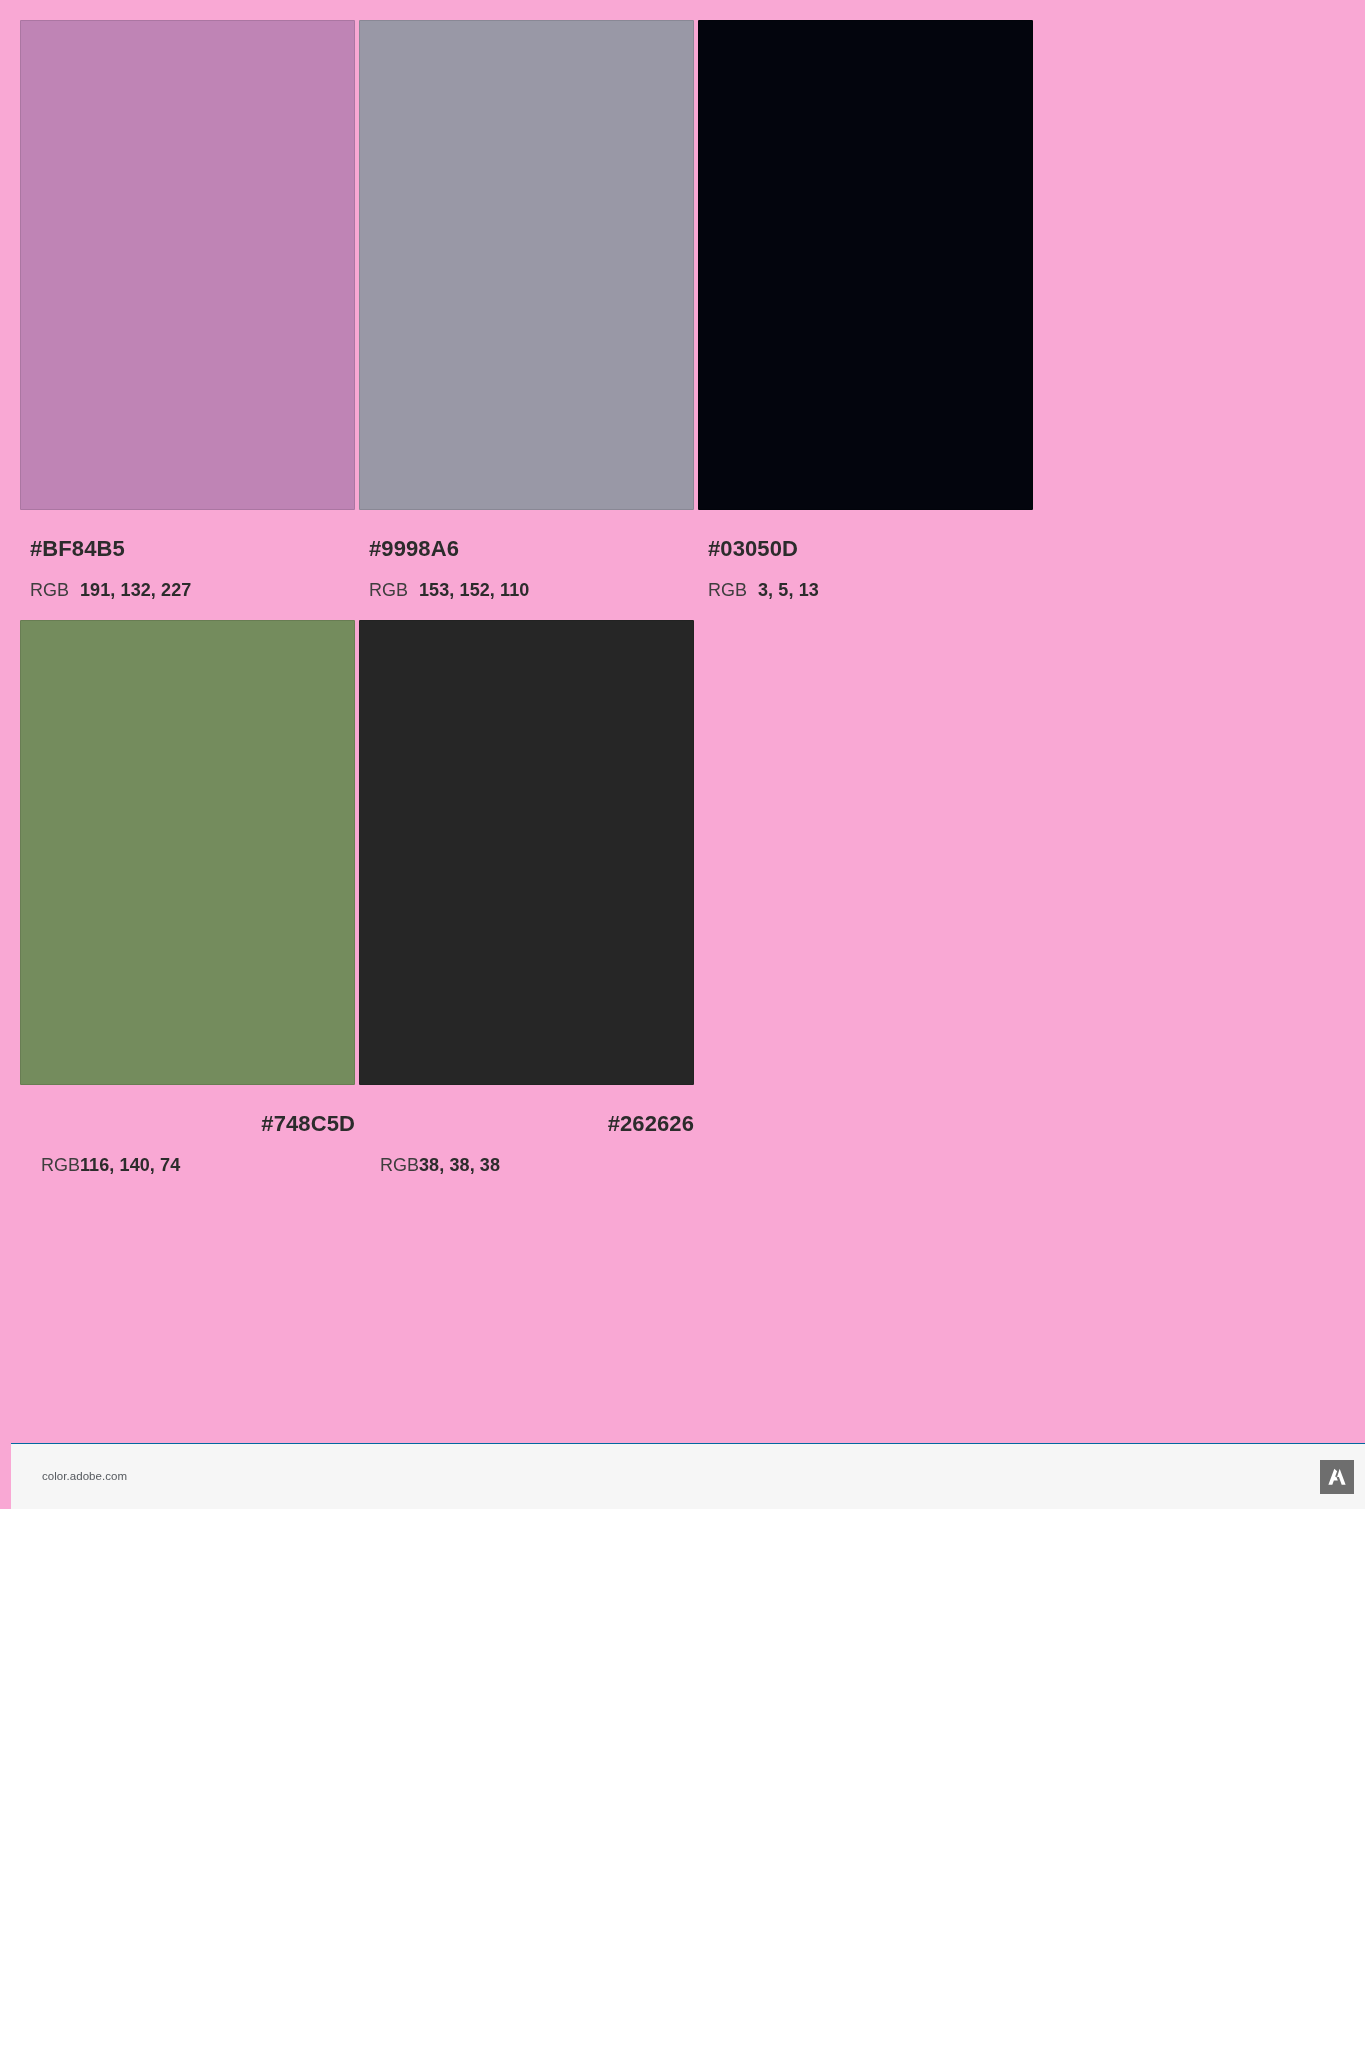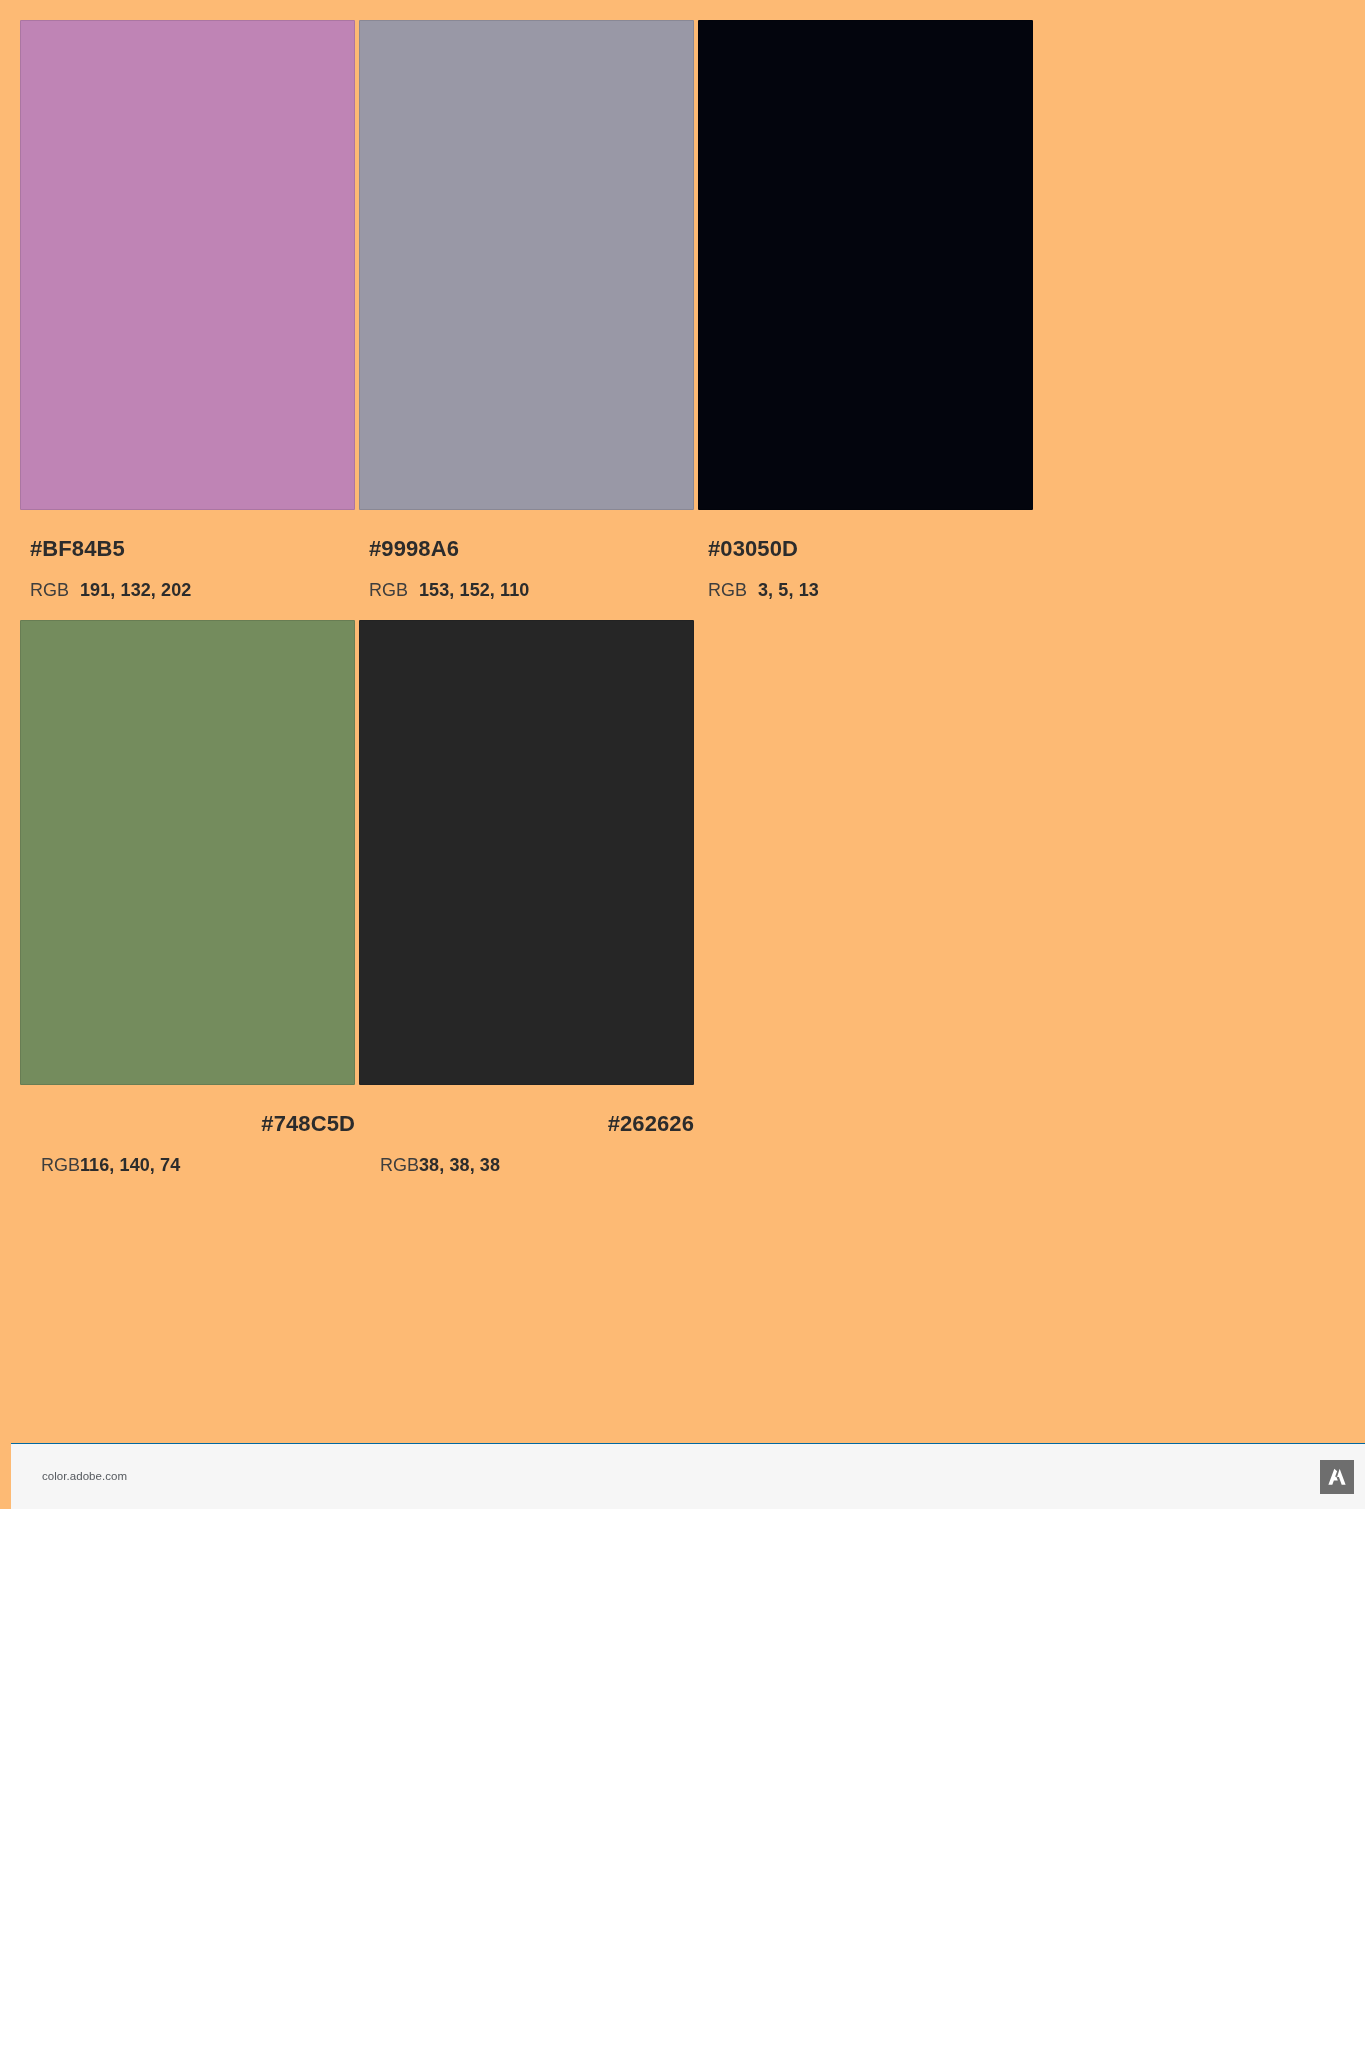--- a/index.html
+++ b/index.html
@@ -9,21 +9,21 @@
     height: 2048px;
     background: #ffffff;
     font-family: "Liberation Sans", sans-serif;
     -webkit-font-smoothing: antialiased;
   }
 
   #page {
     position: relative;
     width: 1365px;
     height: 1509px;
-    background: #fdba74;
+    background: #f9a8d4;
     overflow: hidden;
   }
 
   
   .grid {
     position: absolute;
     left: 20px;
     top: 20px;
     width: 1010px;
   }
@@ -131,21 +131,21 @@
   <div class="grid">
 
     <div class="row row-1">
 
       <div class="cell">
         <div class="swatch" style="background:#BF84B5"></div>
         <div class="meta">
           <div class="hex">#BF84B5</div>
           <div class="rgb-line">
             <span class="rgb-label">RGB</span>
-            <span class="rgb-values">191, 132, 202</span>
+            <span class="rgb-values">191, 132, 227</span>
           </div>
         </div>
       </div>
 
       <div class="cell">
         <div class="swatch" style="background:#9998A6"></div>
         <div class="meta">
           <div class="hex">#9998A6</div>
           <div class="rgb-line">
             <span class="rgb-label">RGB</span>

